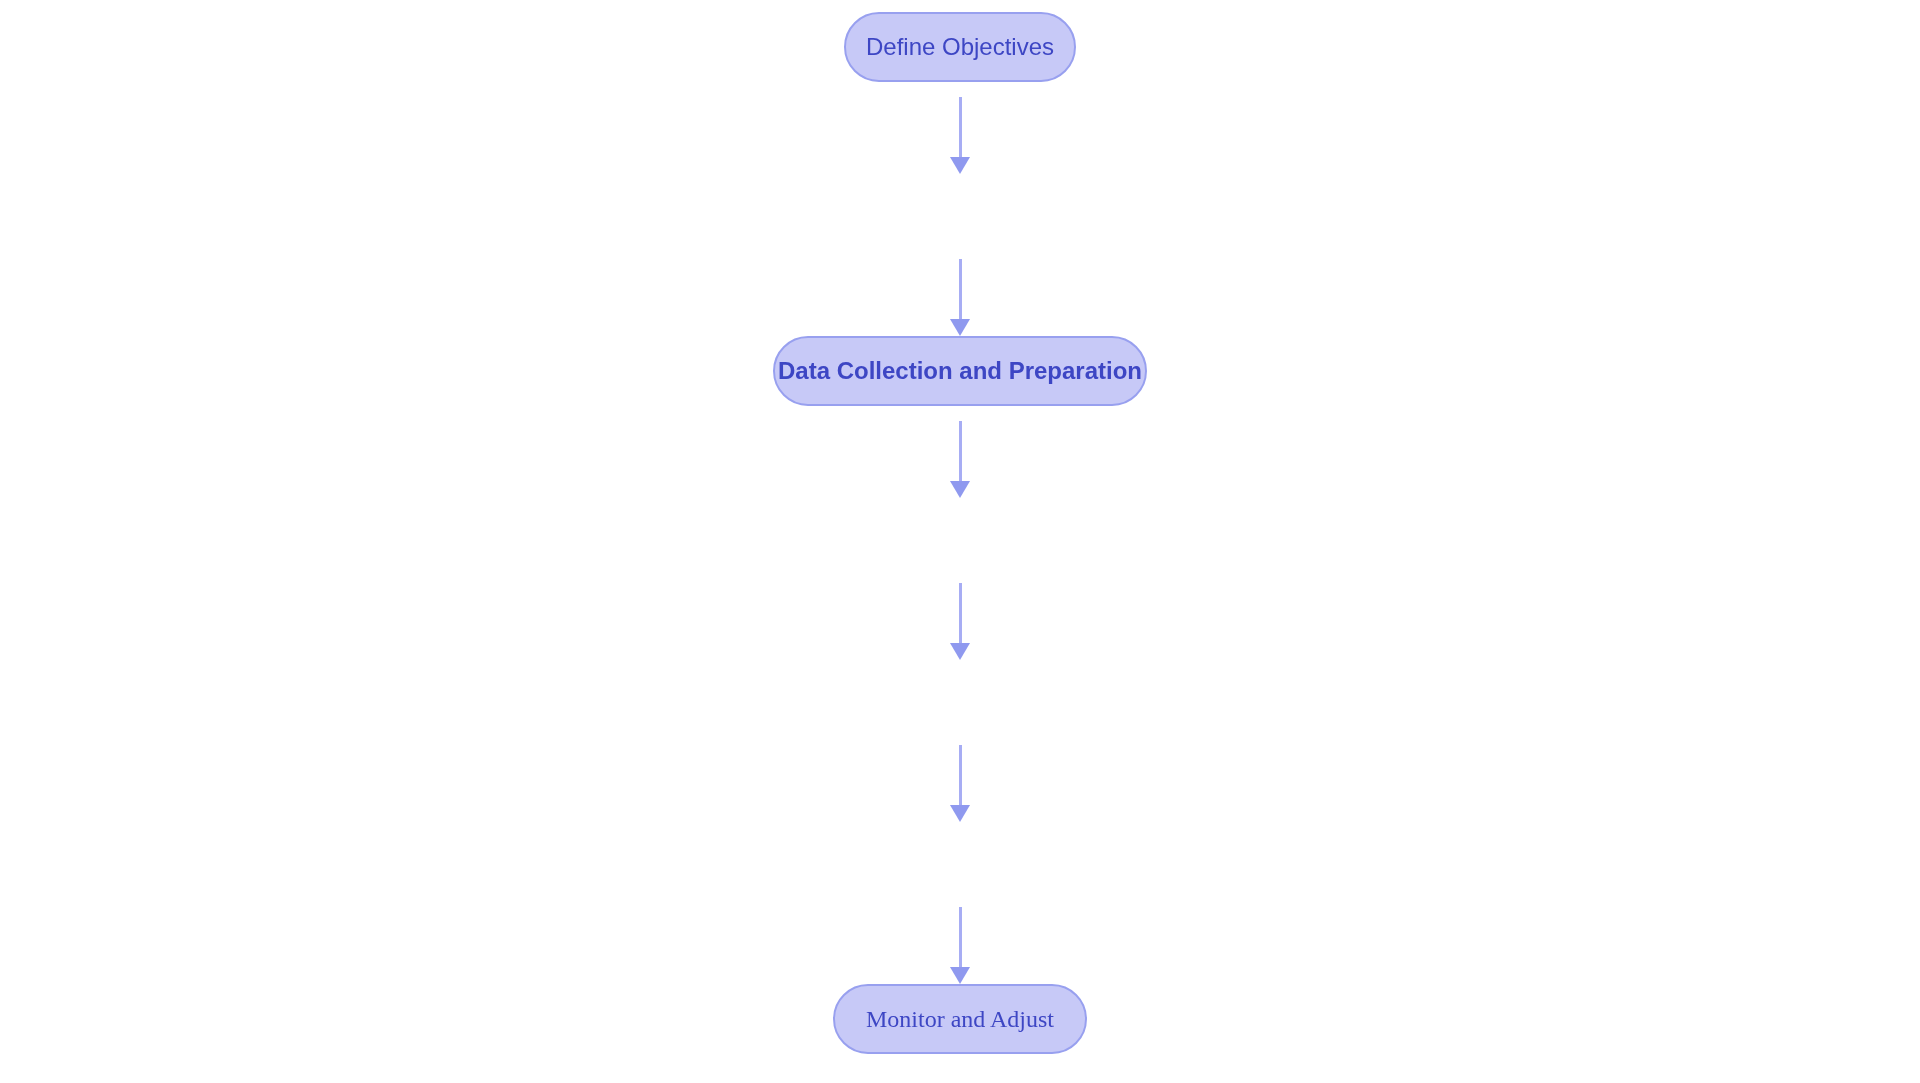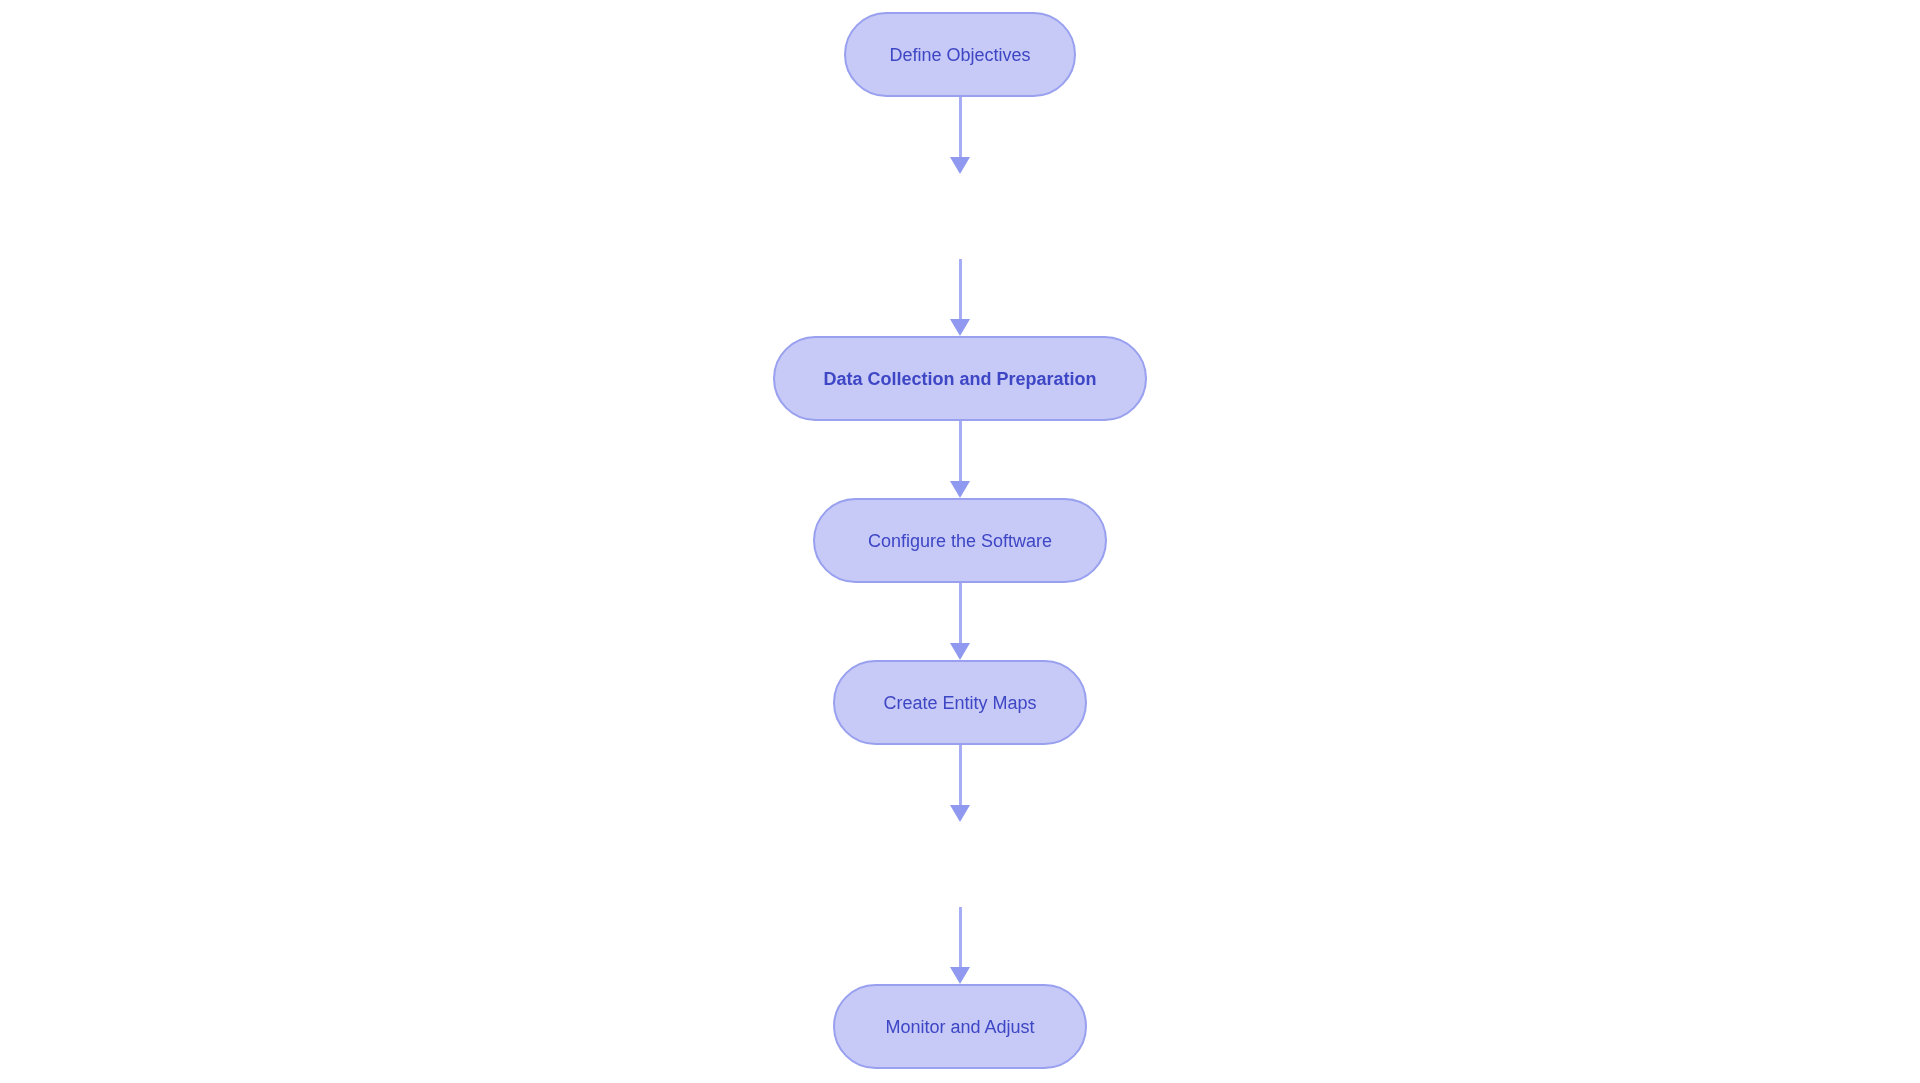--- a/index.html
+++ b/index.html
@@ -12,41 +12,41 @@
     position: relative;
     width: 1920px;
     height: 1083px;
     background: var(--background, #ffffff);
     overflow: hidden;
   }
   .node {
     position: absolute;
     left: 50%;
     transform: translateX(-50%);
-    height: 85px;
+    height: 70px;
     box-sizing: border-box;
     background: var(--node-fill, #c7c9f7);
     border: 2px solid var(--node-border, #98a0ef);
     border-radius: 44px;
     display: flex;
     align-items: center;
     justify-content: center;
     color: var(--node-text, #3d46c4);
-    font-size: 18px;
+    font-size: 24px;
     line-height: 1;
     white-space: nowrap;
     text-align: center;
   }
   .node.n1 { top: 12px;  width: 232px; }
   .node.n2 { top: 174px; width: 328px; }
   .node.n3 { top: 336px; width: 374px; font-weight: bold; }
   .node.n4 { top: 498px; width: 294px; }
   .node.n5 { top: 660px; width: 254px; }
   .node.n6 { top: 822px; width: 234px; }
-  .node.n7 { top: 984px; width: 254px; }
+  .node.n7 { top: 984px; width: 254px; font-family: Liberation Serif, serif; }
 
   .arrow {
     position: absolute;
     left: 50%;
     transform: translateX(-50%);
     width: 22px;
     height: 77px;
     display: flex;
     flex-direction: column;
     align-items: center;
@@ -92,32 +92,26 @@
 
   <div class="node n3">
     <span>Data Collection and Preparation</span>
   </div>
 
   <div class="arrow a3">
     <div class="arrow-shaft"></div>
     <div class="arrow-head"></div>
   </div>
 
-  <div class="node n4">
-    <span>Configure the Software</span>
-  </div>
 
   <div class="arrow a4">
     <div class="arrow-shaft"></div>
     <div class="arrow-head"></div>
   </div>
 
-  <div class="node n5">
-    <span>Create Entity Maps</span>
-  </div>
 
   <div class="arrow a5">
     <div class="arrow-shaft"></div>
     <div class="arrow-head"></div>
   </div>
 
 
   <div class="arrow a6">
     <div class="arrow-shaft"></div>
     <div class="arrow-head"></div>

